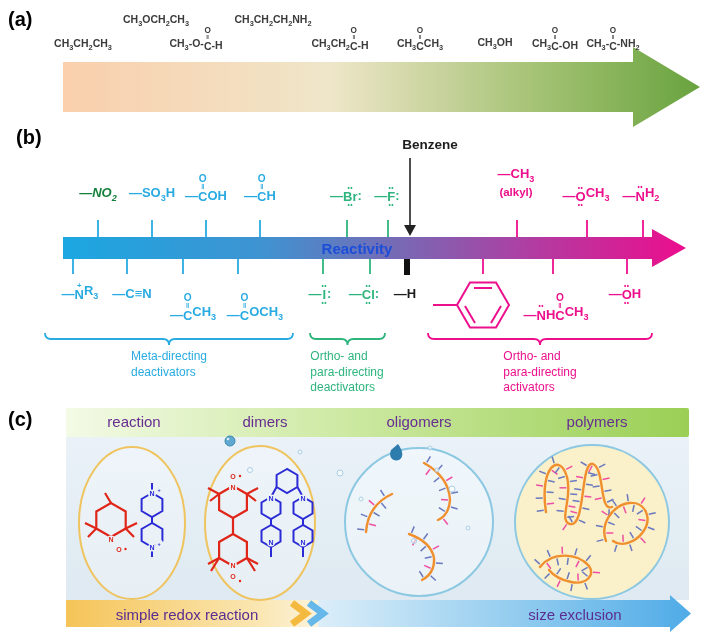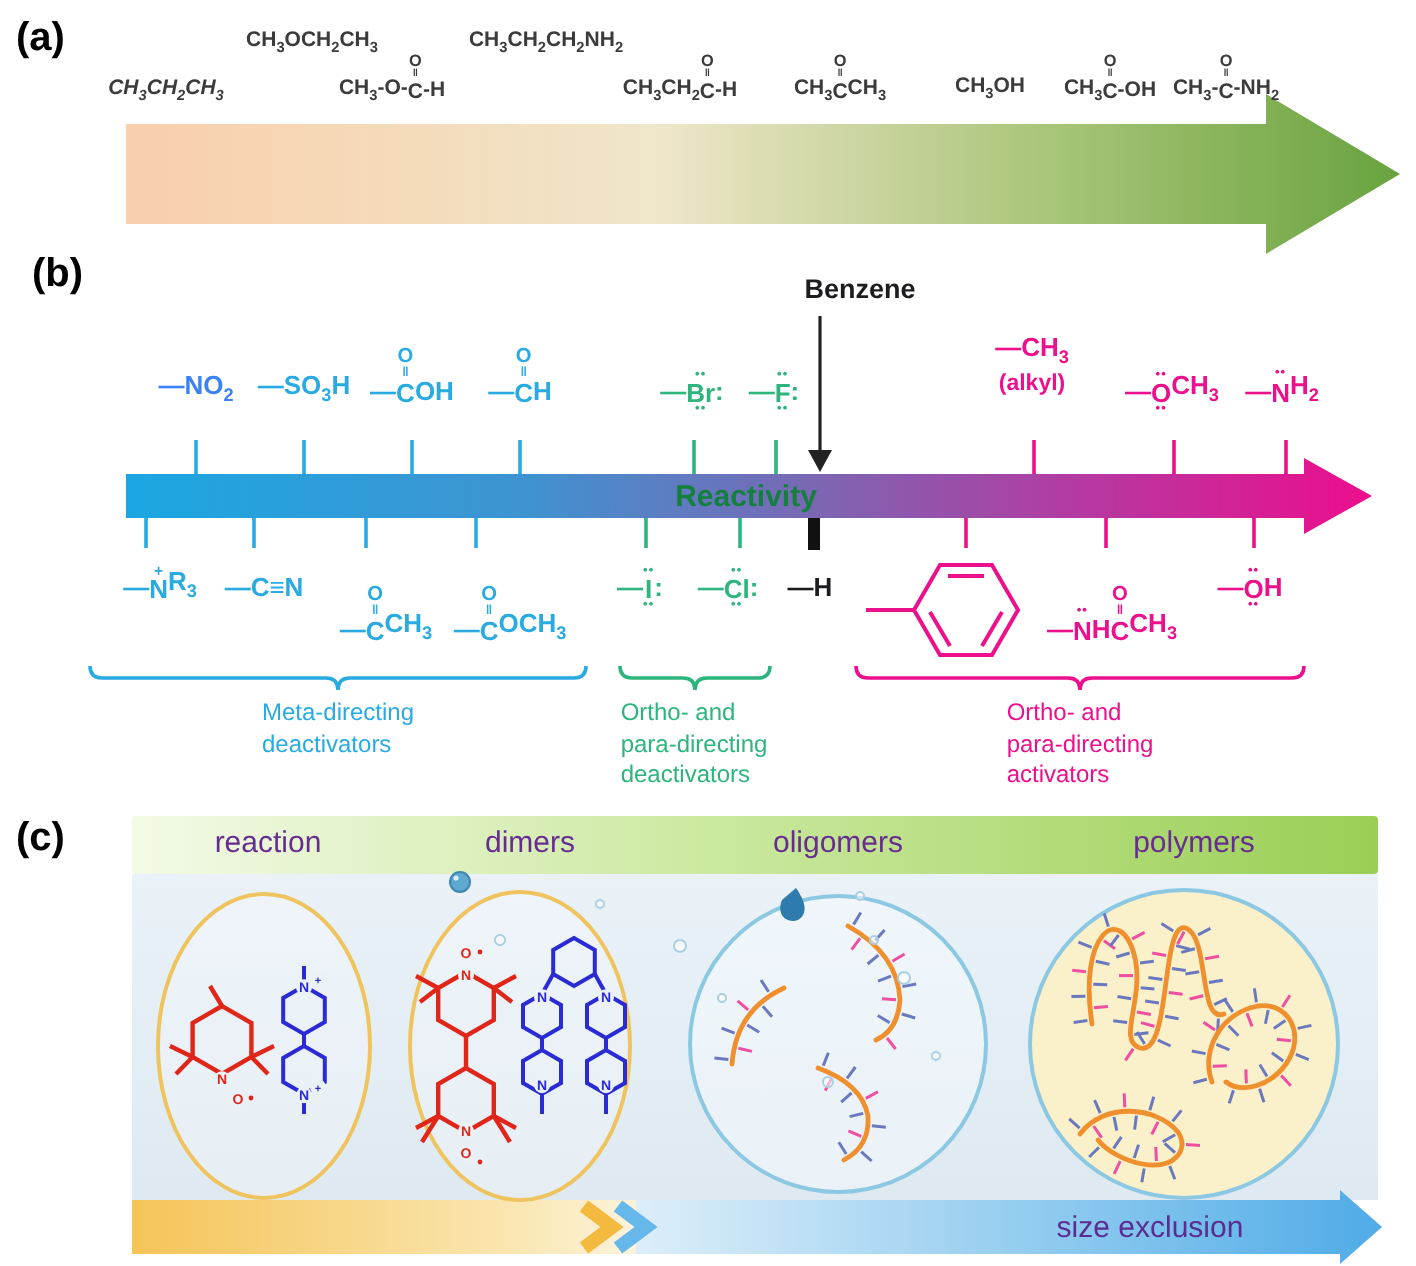--- a/index.html
+++ b/index.html
@@ -2,21 +2,21 @@
 <html><head>
 <meta charset="utf-8">
 <style>
   html,body{margin:0;padding:0;background:#fff;}
   .canvas{position:relative;width:708px;height:633px;background:#fff;
     font-family:"Liberation Sans",sans-serif;overflow:hidden;}
   svg.layer{position:absolute;left:0;top:0;width:708px;height:633px;}
   .plabel{position:absolute;font-size:20px;font-weight:bold;color:#000;}
   .atext{position:absolute;left:76px;top:78px;font-size:16px;color:#3a3a3a;letter-spacing:.2px;}
   .rtext{position:absolute;left:357px;top:240px;transform:translateX(-50%);
-    font-size:15px;font-weight:bold;color:#15803d;margin-left:16px;}
+    font-size:15px;font-weight:bold;color:#1d4ed8;}
   .benz{position:absolute;left:430px;top:137px;transform:translateX(-50%);
     font-size:13.5px;font-weight:bold;color:#1d1d1f;}
   .formula{position:absolute;display:flex;align-items:flex-end;white-space:nowrap;
     font-weight:bold;transform:translateX(-50%);line-height:1.05;}
   .formula.pa{font-size:10.5px;color:#3b3b3b;}
   .formula.pb{font-size:13px;}
   .run{line-height:1.05;}
   .run sub{font-size:.7em;line-height:1;}
   .stk{display:flex;flex-direction:column;align-items:center;line-height:1;}
   .stk .so{font-size:.78em;line-height:1;}
@@ -326,22 +326,23 @@
       <circle cx="430" cy="448" r="2" stroke="#A9CFE4" stroke-width="1" fill="rgba(255,255,255,0.55)"></circle>
     </svg>
 
   <div class="plabel" style="left:8px;top:8px">(a)</div>
 
   <div class="plabel" style="left:16px;top:126px">(b)</div>
   <div class="benz">Benzene</div>
   <div class="rtext">Reactivity</div>
 
   <div class="plabel" style="left:8px;top:408px">(c)</div>
+  <div class="ptext" style="left:187px;top:614px">simple redox reaction</div>
   <div class="ptext" style="left:575px;top:614px">size exclusion</div>
-<div class="formula pa" style="left: 83px; bottom: 582px; color: rgb(59, 59, 59); font-style: italic;">
+<div class="formula pa" style="left: 83px; bottom: 582px; color: rgb(59, 59, 59);">
       <span class="run">CH<sub>3</sub>CH<sub>2</sub>CH<sub>3</sub></span>
     </div>
     <div class="formula pa" style="left: 156px; bottom: 606px; color: rgb(59, 59, 59);">
       <span class="run">CH<sub>3</sub>OCH<sub>2</sub>CH<sub>3</sub></span>
     </div>
     <div class="formula pa" style="left: 196px; bottom: 582px; color: rgb(59, 59, 59);">
       <span class="run">CH<sub>3</sub>-O-</span>
       <span class="stk">
         <span class="so">O</span>
         <span class="sd">‖</span>
@@ -384,21 +385,21 @@
     </div>
     <div class="formula pa" style="left: 613px; bottom: 582px; color: rgb(59, 59, 59);">
       <span class="run">CH<sub>3</sub>-</span>
       <span class="stk">
         <span class="so">O</span>
         <span class="sd">‖</span>
         <span class="base">C</span>
       </span>
       <span class="run">-NH<sub>2</sub></span>
     </div>
-    <div class="formula pb" style="left: 98px; bottom: 430px; color: #3b82f6;">
+    <div class="formula pb" style="left: 98px; bottom: 430px; color: #15803d; font-style: italic;">
       <span class="run">—NO<sub>2</sub></span>
     </div>
     <div class="formula pb" style="left: 152px; bottom: 430px; color: rgb(41, 171, 226);">
       <span class="run">—SO<sub>3</sub>H</span>
     </div>
     <div class="formula pb" style="left: 206px; bottom: 430px; color: rgb(41, 171, 226);">
       <span class="run">—</span>
       <span class="stk">
         <span class="so">O</span>
         <span class="sd">‖</span>

